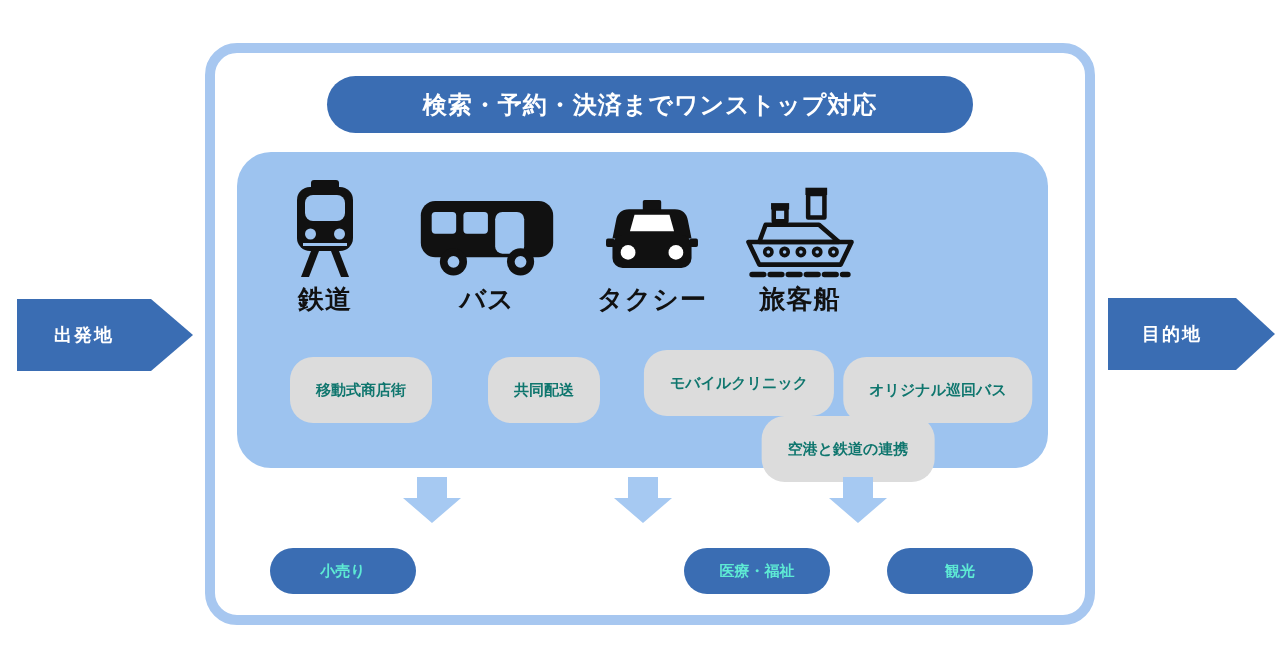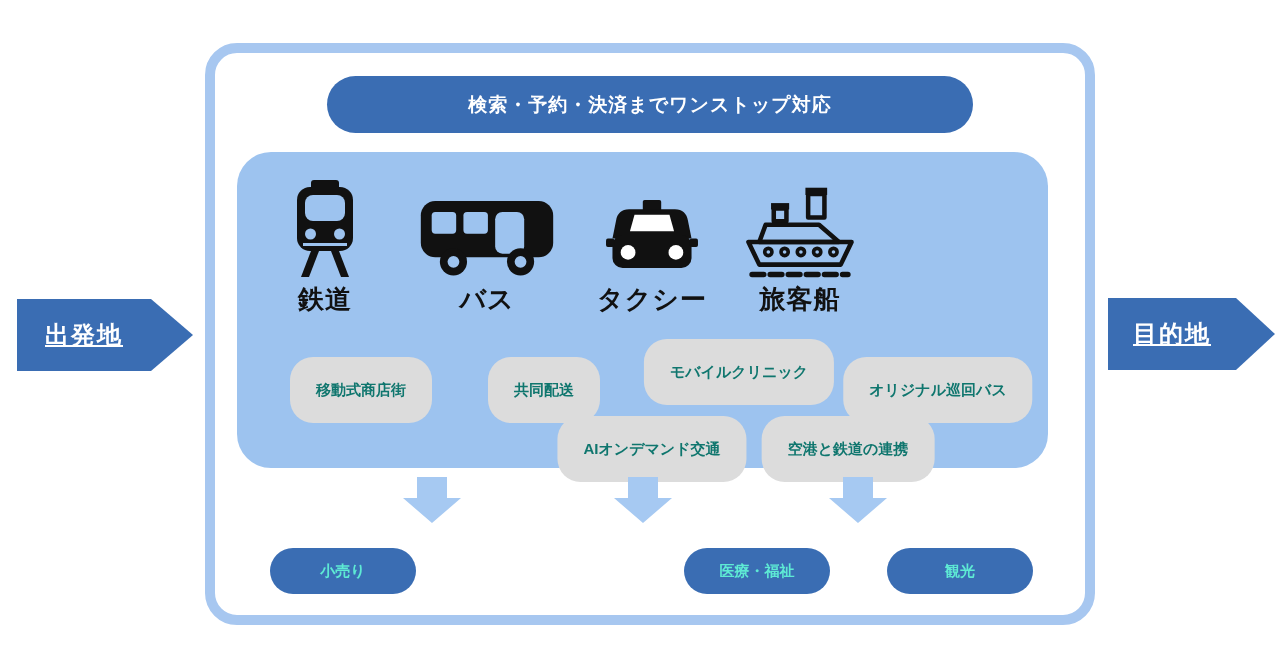--- a/index.html
+++ b/index.html
@@ -8,21 +8,21 @@
     font-family:"Liberation Sans","DejaVu Sans",sans-serif;color:#1a1a1a;
     --primary:#3A6DB3;--panel:#9DC3EF;--border:#A7C7F0;--lightarrow:#A6C9F2;--gray:#DCDCDC;
   }
   .outer-box{
     position:absolute;left:205px;top:43px;width:870px;height:562px;
     border:10px solid var(--border);border-radius:32px;background:#fff;
   }
   .header-pill{
     position:absolute;left:327px;top:76px;width:646px;height:57px;border-radius:29px;
     background:var(--primary);display:flex;align-items:center;justify-content:center;
-    color:#fff;font-size:19px;font-weight:bold;letter-spacing:1px;
+    color:#fff;font-size:24px;font-weight:bold;letter-spacing:1px;
   }
   .panel{
     position:absolute;left:237px;top:152px;width:811px;height:316px;border-radius:34px;
     background:var(--panel);
   }
   .mode{
     position:absolute;top:178px;transform:translateX(-50%);
     display:flex;flex-direction:column;align-items:center;width:170px;
   }
   .mode .icon-box{height:102px;display:flex;align-items:flex-end;justify-content:center;}
@@ -34,21 +34,21 @@
   }
   .pill-blue{
     position:absolute;transform:translateX(-50%);top:548px;width:146px;height:46px;border-radius:23px;
     background:var(--primary);display:flex;align-items:center;justify-content:center;
     color:#5eead4;font-size:15px;font-weight:bold;white-space:nowrap;
   }
   .down-arrow{position:absolute;top:477px;transform:translateX(-50%);}
   .side-arrow{position:absolute;width:180px;height:72px;}
   .side-arrow .arrow-label{
     position:absolute;left:0;top:0;height:72px;display:flex;align-items:center;justify-content:center;
-    color:#fff;font-size:24px;font-weight:bold;letter-spacing:2px;text-decoration:underline;
+    color:#fff;font-size:18px;font-weight:bold;letter-spacing:2px;
   }
   svg{display:block;}
 </style>
 </head>
 <body>
 
 <div class="stage">
 
   <div class="outer-box"></div>
 
@@ -122,24 +122,23 @@
         <circle cx="102" cy="74" r="4" stroke-width="4"></circle>
         <path d="M12 99 H118" stroke-width="6" stroke-dasharray="13 7" stroke-linecap="round"></path>
       </svg>
     </div>
     <div class="mode-label">旅客船</div>
   </div>
 
 
   <div class="pill-gray" style="left:361px;top:357px">移動式商店街</div>
   <div class="pill-gray" style="left:544px;top:357px">共同配送</div>
-  <div class="pill-gray" style="left:739px;top:339px">モバイルクリニック</div>
+  <div class="pill-gray" style="left:739px;top:350px">モバイルクリニック</div>
   <div class="pill-gray" style="left:938px;top:357px">オリジナル巡回バス</div>
 
-  <div class="pill-gray" style="left:652px;top:416px">AIオンデマンド交通</div>
   <div class="pill-gray" style="left:848px;top:416px">空港と鉄道の連携</div>
 
   <div class="down-arrow" style="left:432px">
     <svg width="60" height="46" viewBox="0 0 60 46" fill="#A6C9F2">
       <polygon points="15,0 45,0 45,21 59,21 30,46 1,21 15,21"></polygon>
     </svg>
   </div>
   <div class="down-arrow" style="left:643px">
     <svg width="60" height="46" viewBox="0 0 60 46" fill="#A6C9F2">
       <polygon points="15,0 45,0 45,21 59,21 30,46 1,21 15,21"></polygon>

